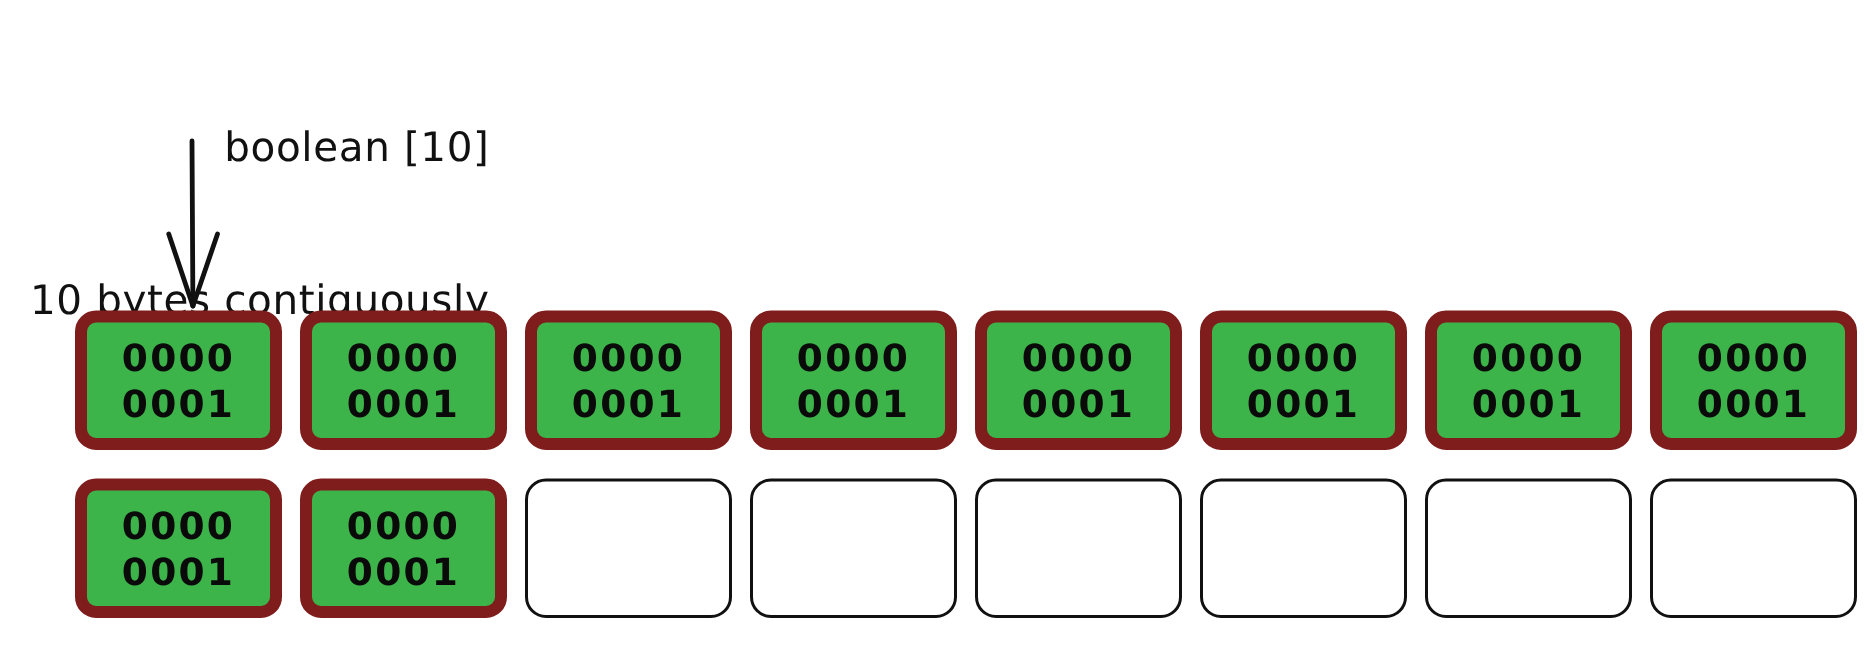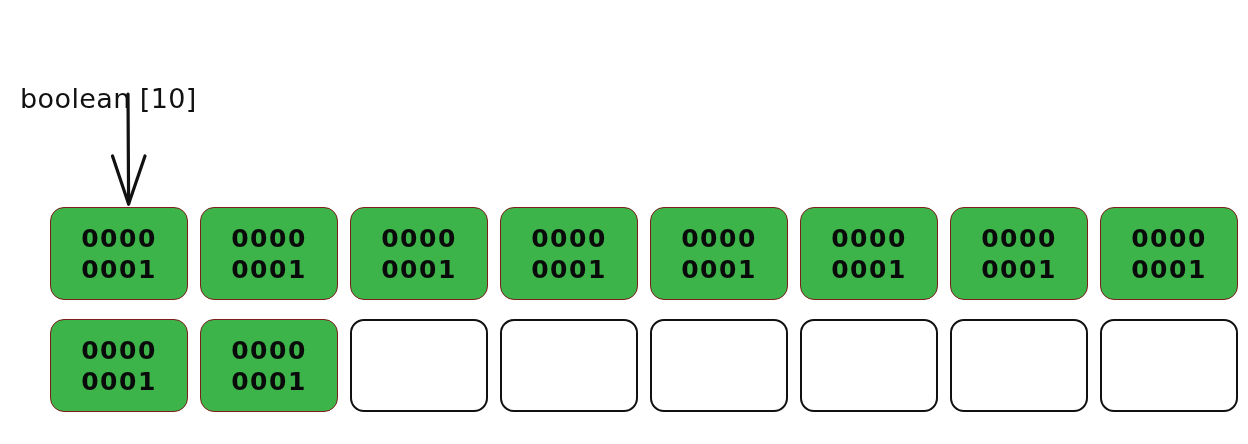--- a/index.html
+++ b/index.html
@@ -72,21 +72,21 @@
     box-sizing: border-box;
     border-radius: 14px;
     display: flex;
     flex-direction: column;
     align-items: center;
     justify-content: center;
     flex: 0 0 auto;
   }
   .byte-cell.filled {
     background: #3CB44A;
-    border: 1px solid #7f1d1d;
+    border: 8px solid #7f1d1d;
   }
   .byte-cell.empty {
     background: #ffffff;
     border: 2px solid #111111;
   }
 
   .byte-bits {
     font-family: "DejaVu Sans", sans-serif;
     font-size: 25px;
     line-height: 31px;
@@ -96,20 +96,21 @@
     white-space: pre;
   }
 </style>
 </head>
 <body>
 
 <div id="diagram-canvas">
 
   <div class="annotation">
     <span class="anno-line">boolean [10]</span>
+    <span class="anno-line">10 bytes contiguously</span>
   </div>
 
   <svg class="arrow-svg" viewBox="0 0 70 122" xmlns="http://www.w3.org/2000/svg">
     <path d="M 33 4 L 33.6 113" stroke="#111111" stroke-width="3.2" stroke-linecap="round" fill="none"></path>
     <path d="M 17.5 66 L 33.6 114" stroke="#111111" stroke-width="3.2" stroke-linecap="round" fill="none"></path>
     <path d="M 50 66 L 33.6 114" stroke="#111111" stroke-width="3.2" stroke-linecap="round" fill="none"></path>
   </svg>
 
   <div class="memory-grid">
 

